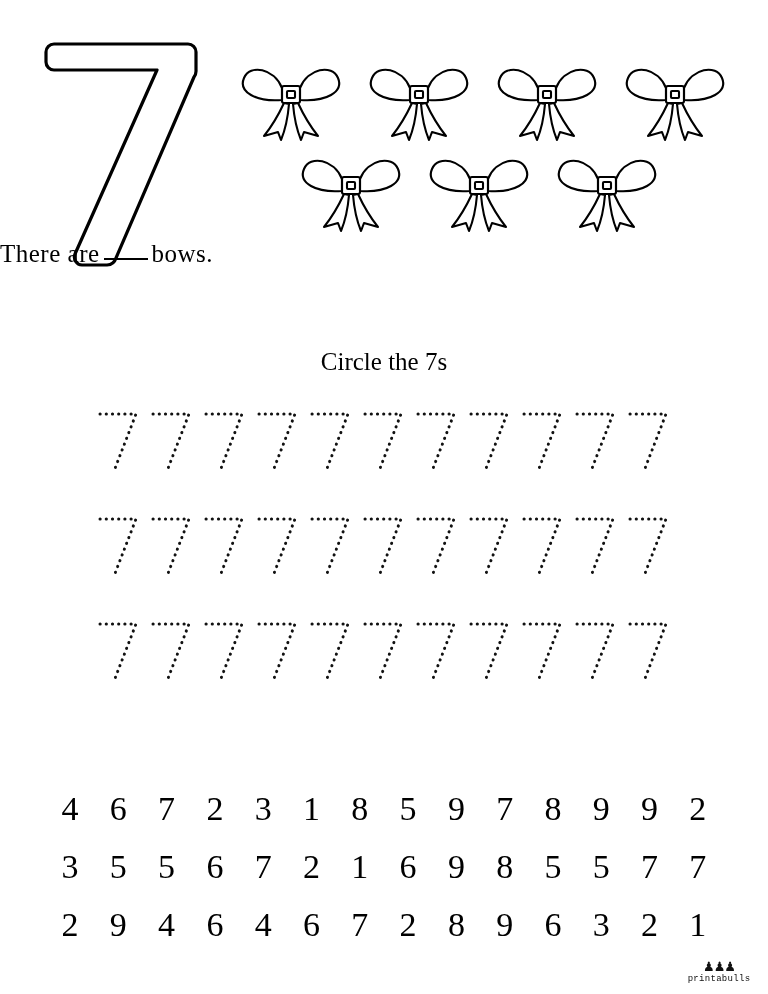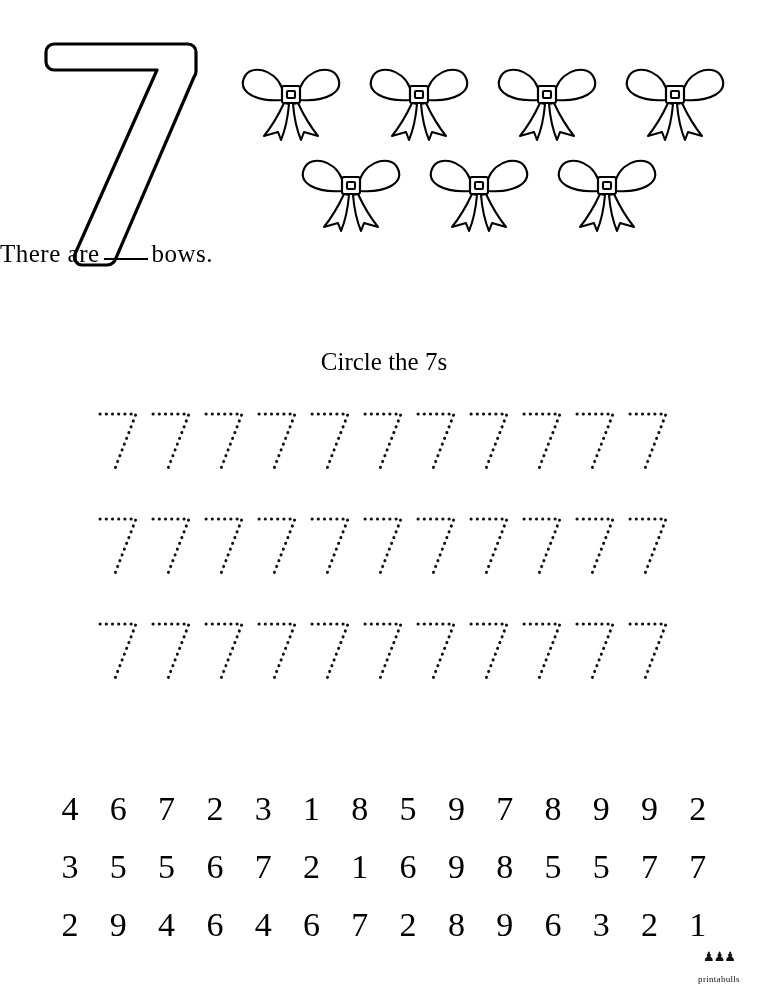--- a/index.html
+++ b/index.html
@@ -147,25 +147,25 @@
     text-align: center;
     width: 70px;
   }
   .footer-logo .glyphs {
     font-size: 13px;
     letter-spacing: -1px;
     line-height: 10px;
     color: #111;
   }
   .footer-logo .brand {
-    font-family: Liberation Serif, serif;
+    font-family: Liberation Mono, monospace;
     font-size: 9px;
     letter-spacing: 0.3px;
     color: #111;
-    margin-top: 12px;
+    margin-top: 2px;
   }
 </style>
 </head>
 <body>
 
 <div class="page">
 
   <div class="top-section">
 
     <div class="big-number">

